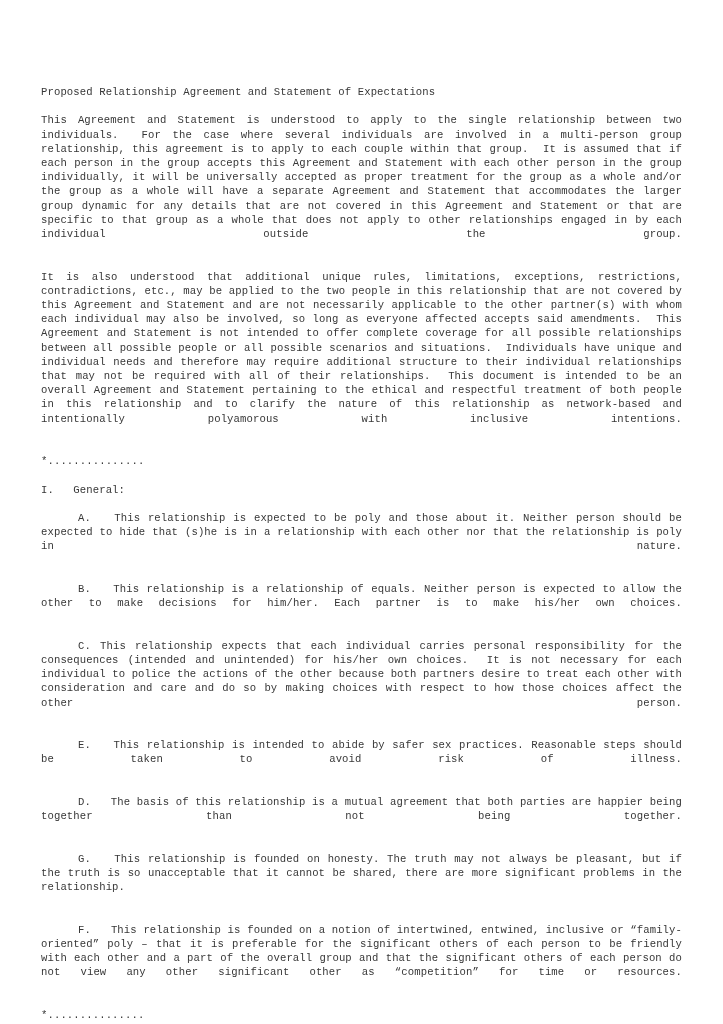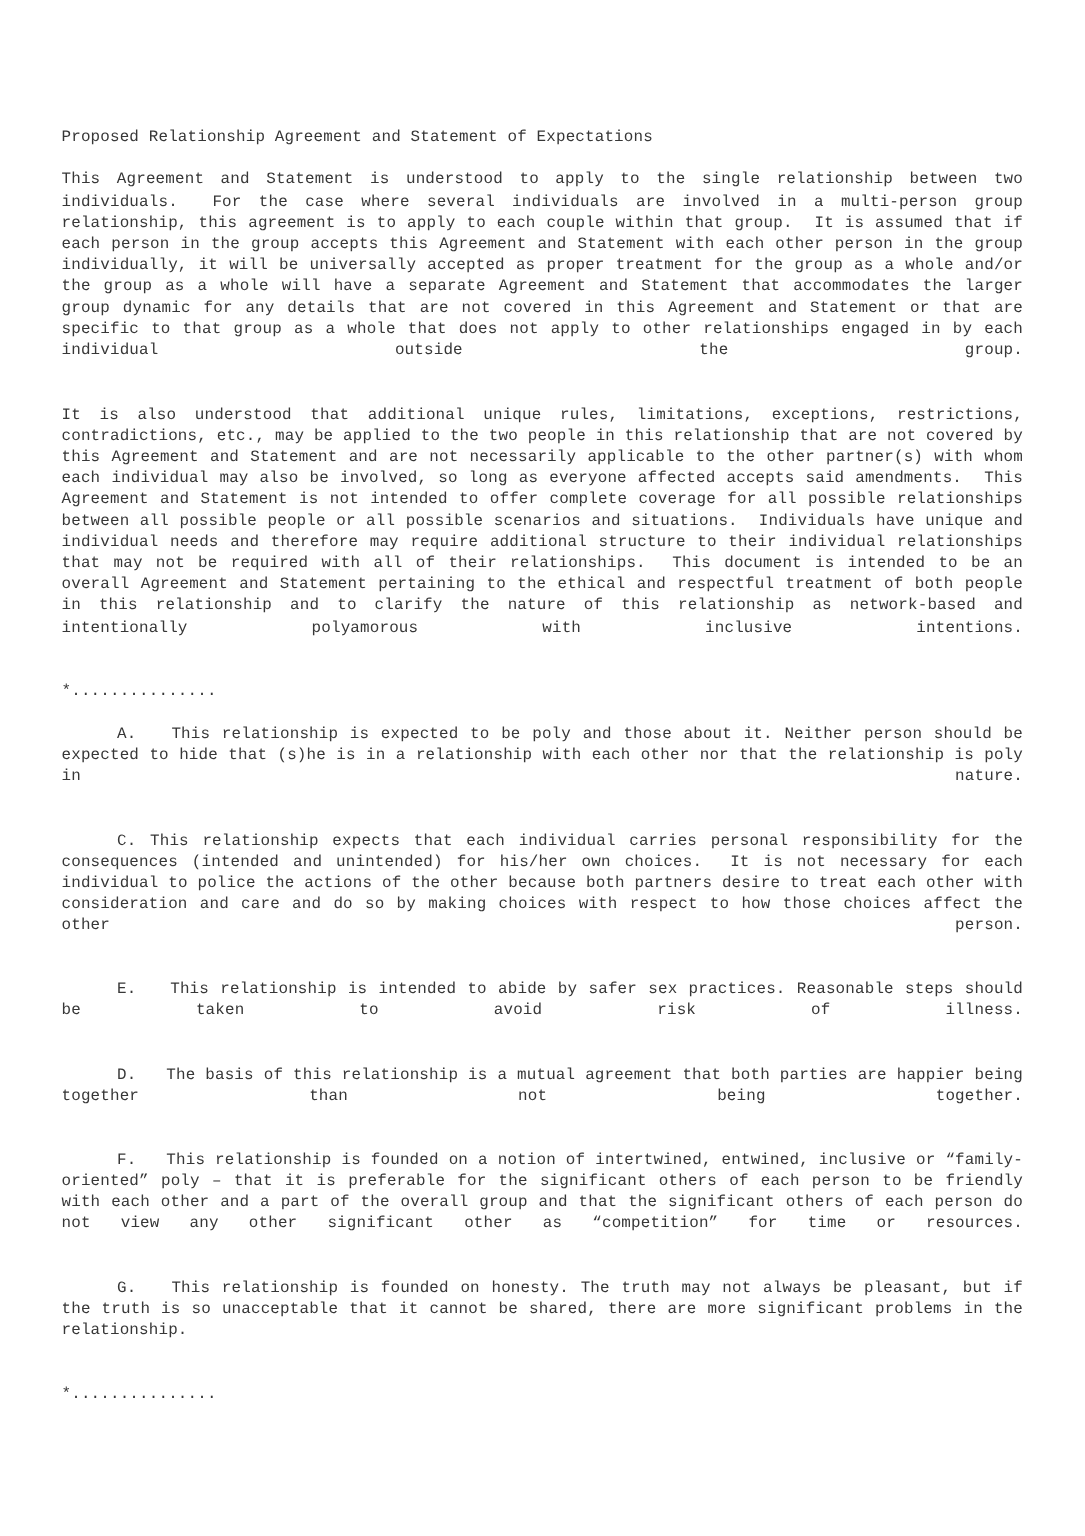--- a/index.html
+++ b/index.html
@@ -79,30 +79,32 @@
   <div class="doc-body">
 
     <p class="ln title">Proposed Relationship Agreement and Statement of Expectations</p>
 
     <p class="ln para">This Agreement and Statement is understood to apply to the single relationship between two individuals.  For the case where several individuals are involved in a multi-person group relationship, this agreement is to apply to each couple within that group.  It is assumed that if each person in the group accepts this Agreement and Statement with each other person in the group individually, it will be universally accepted as proper treatment for the group as a whole and/or the group as a whole will have a separate Agreement and Statement that accommodates the larger group dynamic for any details that are not covered in this Agreement and Statement or that are specific to that group as a whole that does not apply to other relationships engaged in by each individual outside the group.</p>
 
     <p class="ln para">It is also understood that additional unique rules, limitations, exceptions, restrictions, contradictions, etc., may be applied to the two people in this relationship that are not covered by this Agreement and Statement and are not necessarily applicable to the other partner(s) with whom each individual may also be involved, so long as everyone affected accepts said amendments.  This Agreement and Statement is not intended to offer complete coverage for all possible relationships between all possible people or all possible scenarios and situations.  Individuals have unique and individual needs and therefore may require additional structure to their individual relationships that may not be required with all of their relationships.  This document is intended to be an overall Agreement and Statement pertaining to the ethical and respectful treatment of both people in this relationship and to clarify the nature of this relationship as network-based and intentionally polyamorous with inclusive intentions.</p>
 
     <p class="ln sep">*...............</p>
 
+    <p class="ln heading">I.   General:</p>
 
     <p class="ln para-indent">A.   This relationship is expected to be poly and those about it. Neither person should be expected to hide that (s)he is in a relationship with each other nor that the relationship is poly in nature.</p>
 
+    <p class="ln para-indent">B.   This relationship is a relationship of equals. Neither person is expected to allow the other to make decisions for him/her. Each partner is to make his/her own choices.</p>
 
     <p class="ln para-indent">C. This relationship expects that each individual carries personal responsibility for the consequences (intended and unintended) for his/her own choices.  It is not necessary for each individual to police the actions of the other because both partners desire to treat each other with consideration and care and do so by making choices with respect to how those choices affect the other person.</p>
 
     <p class="ln para-indent">E.   This relationship is intended to abide by safer sex practices. Reasonable steps should be taken to avoid risk of illness.</p>
 
     <p class="ln para-indent">D.   The basis of this relationship is a mutual agreement that both parties are happier being together than not being together.</p>
 
+    <p class="ln para-indent">G.   This relationship is founded on honesty. The truth may not always be pleasant, but if the truth is so unacceptable that it cannot be shared, there are more significant problems in the relationship.</p>
+
     <p class="ln para-indent">F.   This relationship is founded on a notion of intertwined, entwined, inclusive or “family-oriented” poly – that it is preferable for the significant others of each person to be friendly with each other and a part of the overall group and that the significant others of each person do not view any other significant other as “competition” for time or resources.</p>
-
-    <p class="ln para-indent">G.   This relationship is founded on honesty. The truth may not always be pleasant, but if the truth is so unacceptable that it cannot be shared, there are more significant problems in the relationship.</p>
 
     <p class="ln sep">*...............</p>
 
   </div>
 </div>
 
 </body></html>

